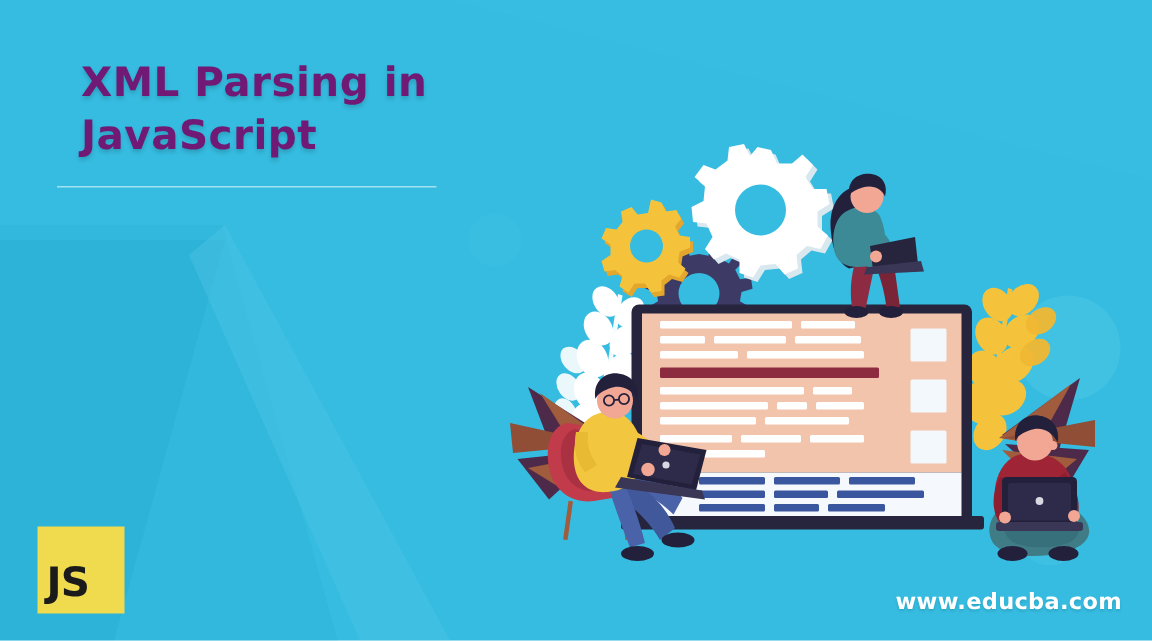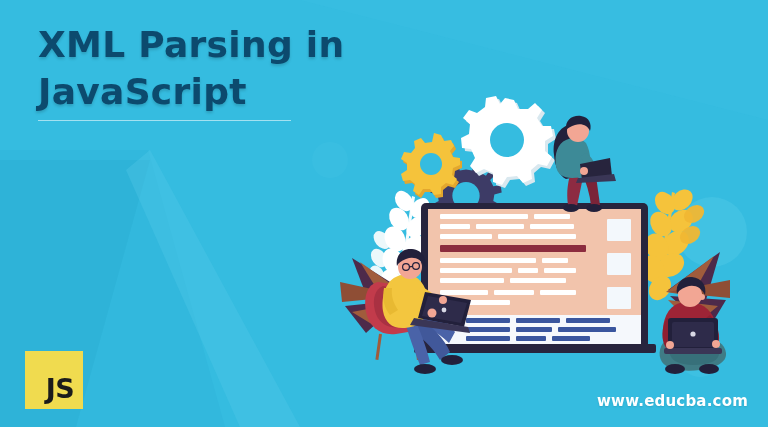--- a/index.html
+++ b/index.html
@@ -22,23 +22,23 @@
     height: 427px;
   }
   #title-block {
     position: absolute;
     left: 38px;
     top: 22px;
     width: 360px;
     z-index: 40;
   }
   #title-text {
-    margin: 0;
-    color: #0c4a6e;
-    font-size: 36px;
+    margin: 16px;
+    color: #701a75;
+    font-size: 27px;
     line-height: 1.30;
     font-weight: bold;
     letter-spacing: 0.3px;
     text-shadow: 0 2px 3px rgba(0,0,0,0.16);
     white-space: pre-line;
   }
   #title-rule {
     margin-top: 4px;
     width: 253px;
     height: 1px;
@@ -47,21 +47,21 @@
   #js-logo {
     position: absolute;
     left: 25px;
     top: 351px;
     width: 58px;
     height: 58px;
     background: #f0db4f;
     z-index: 40;
     display: flex;
     align-items: center;
-    justify-content: center;
+    justify-content: flex-start;
   }
   #js-logo-text {
     color: #1b1b1b;
     font-size: 27px;
     font-weight: bold;
     line-height: 1;
     letter-spacing: -0.5px;
     transform: translate(6px, 8px);
   }
   #watermark {

